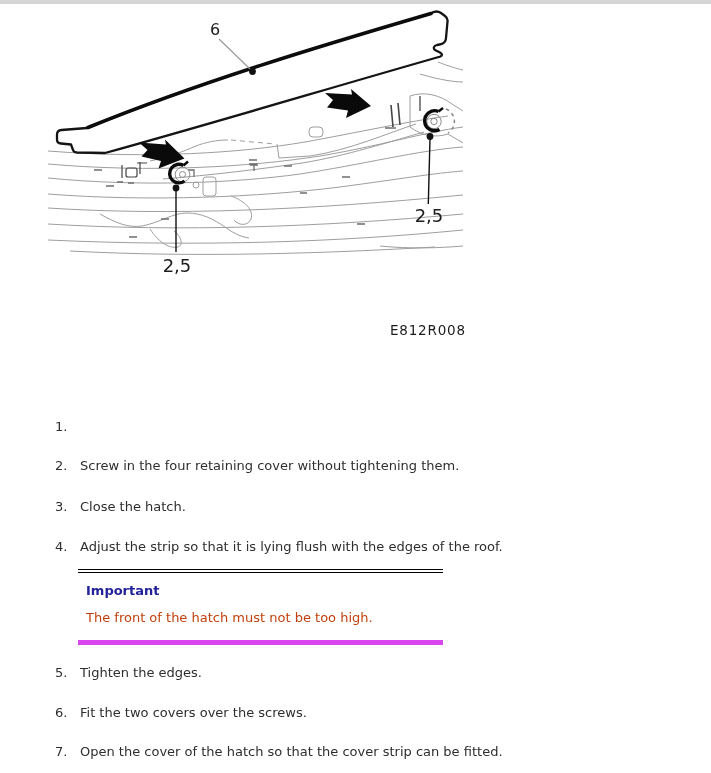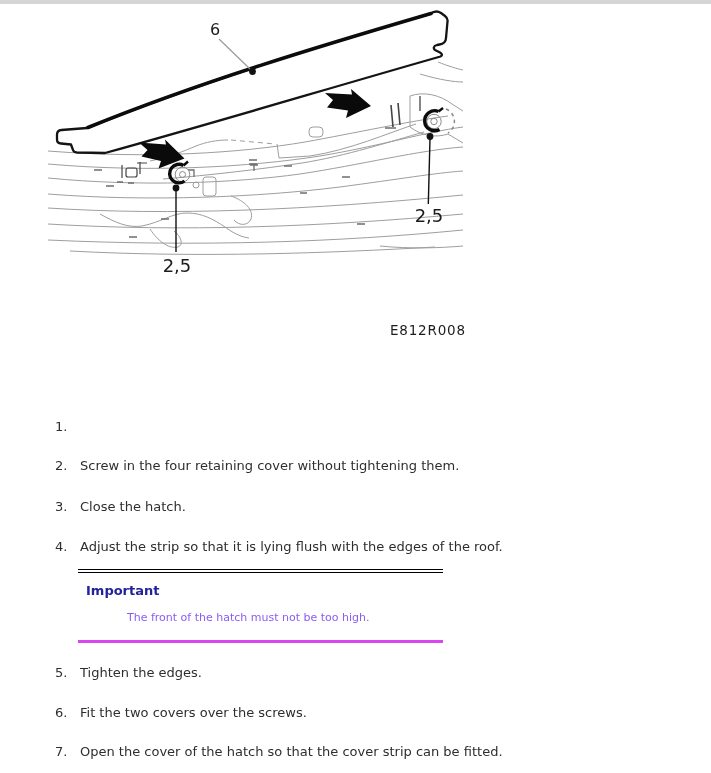--- a/index.html
+++ b/index.html
@@ -11,25 +11,25 @@
   .top-bar{position:absolute;left:0;top:0;width:711px;height:4px;background:#d5d5d5;}
   .figure{position:absolute;left:0;top:0;width:711px;height:350px;}
   .steps{position:absolute;left:0;top:0;width:711px;}
   .step{position:absolute;left:55px;display:flex;font-size:13px;line-height:15px;color:#2e2e2e;}
   .step .num{width:25px;flex:0 0 25px;}
   .step .txt{white-space:nowrap;}
   .s1{top:419px;} .s2{top:458px;} .s3{top:499px;} .s4{top:539px;}
   .s5{top:665px;} .s6{top:705px;} .s7{top:744px;}
   .imp-box{
     position:absolute;left:78px;top:569px;width:357px;
-    border-top:4px double #000;border-bottom:3px solid #d946ef;
+    border-top:4px double #000;border-bottom:5px solid #d946ef;
     padding:11px 0 15px 8px;background:#fff;
   }
   .imp-title{font-size:13px;line-height:14px;font-weight:bold;color:#22229b;}
-  .imp-text{font-size:11px;line-height:14px;color:#8b5cf6;margin-top:13px;white-space:nowrap;margin-left:41px;}
+  .imp-text{font-size:13px;line-height:14px;color:#c2410c;margin-top:13px;white-space:nowrap;}
   .gray{stroke:#9e9e9e;stroke-width:1;fill:none;}
   .mark{stroke:#6e6e6e;stroke-width:1.3;fill:none;}
   .dk{stroke:#444;fill:none;}
   svg text{font-family:"DejaVu Sans","Liberation Sans",sans-serif;fill:#1c1c1c;}
 </style>
 </head>
 <body>
 
 <div class="top-bar"></div>
 

